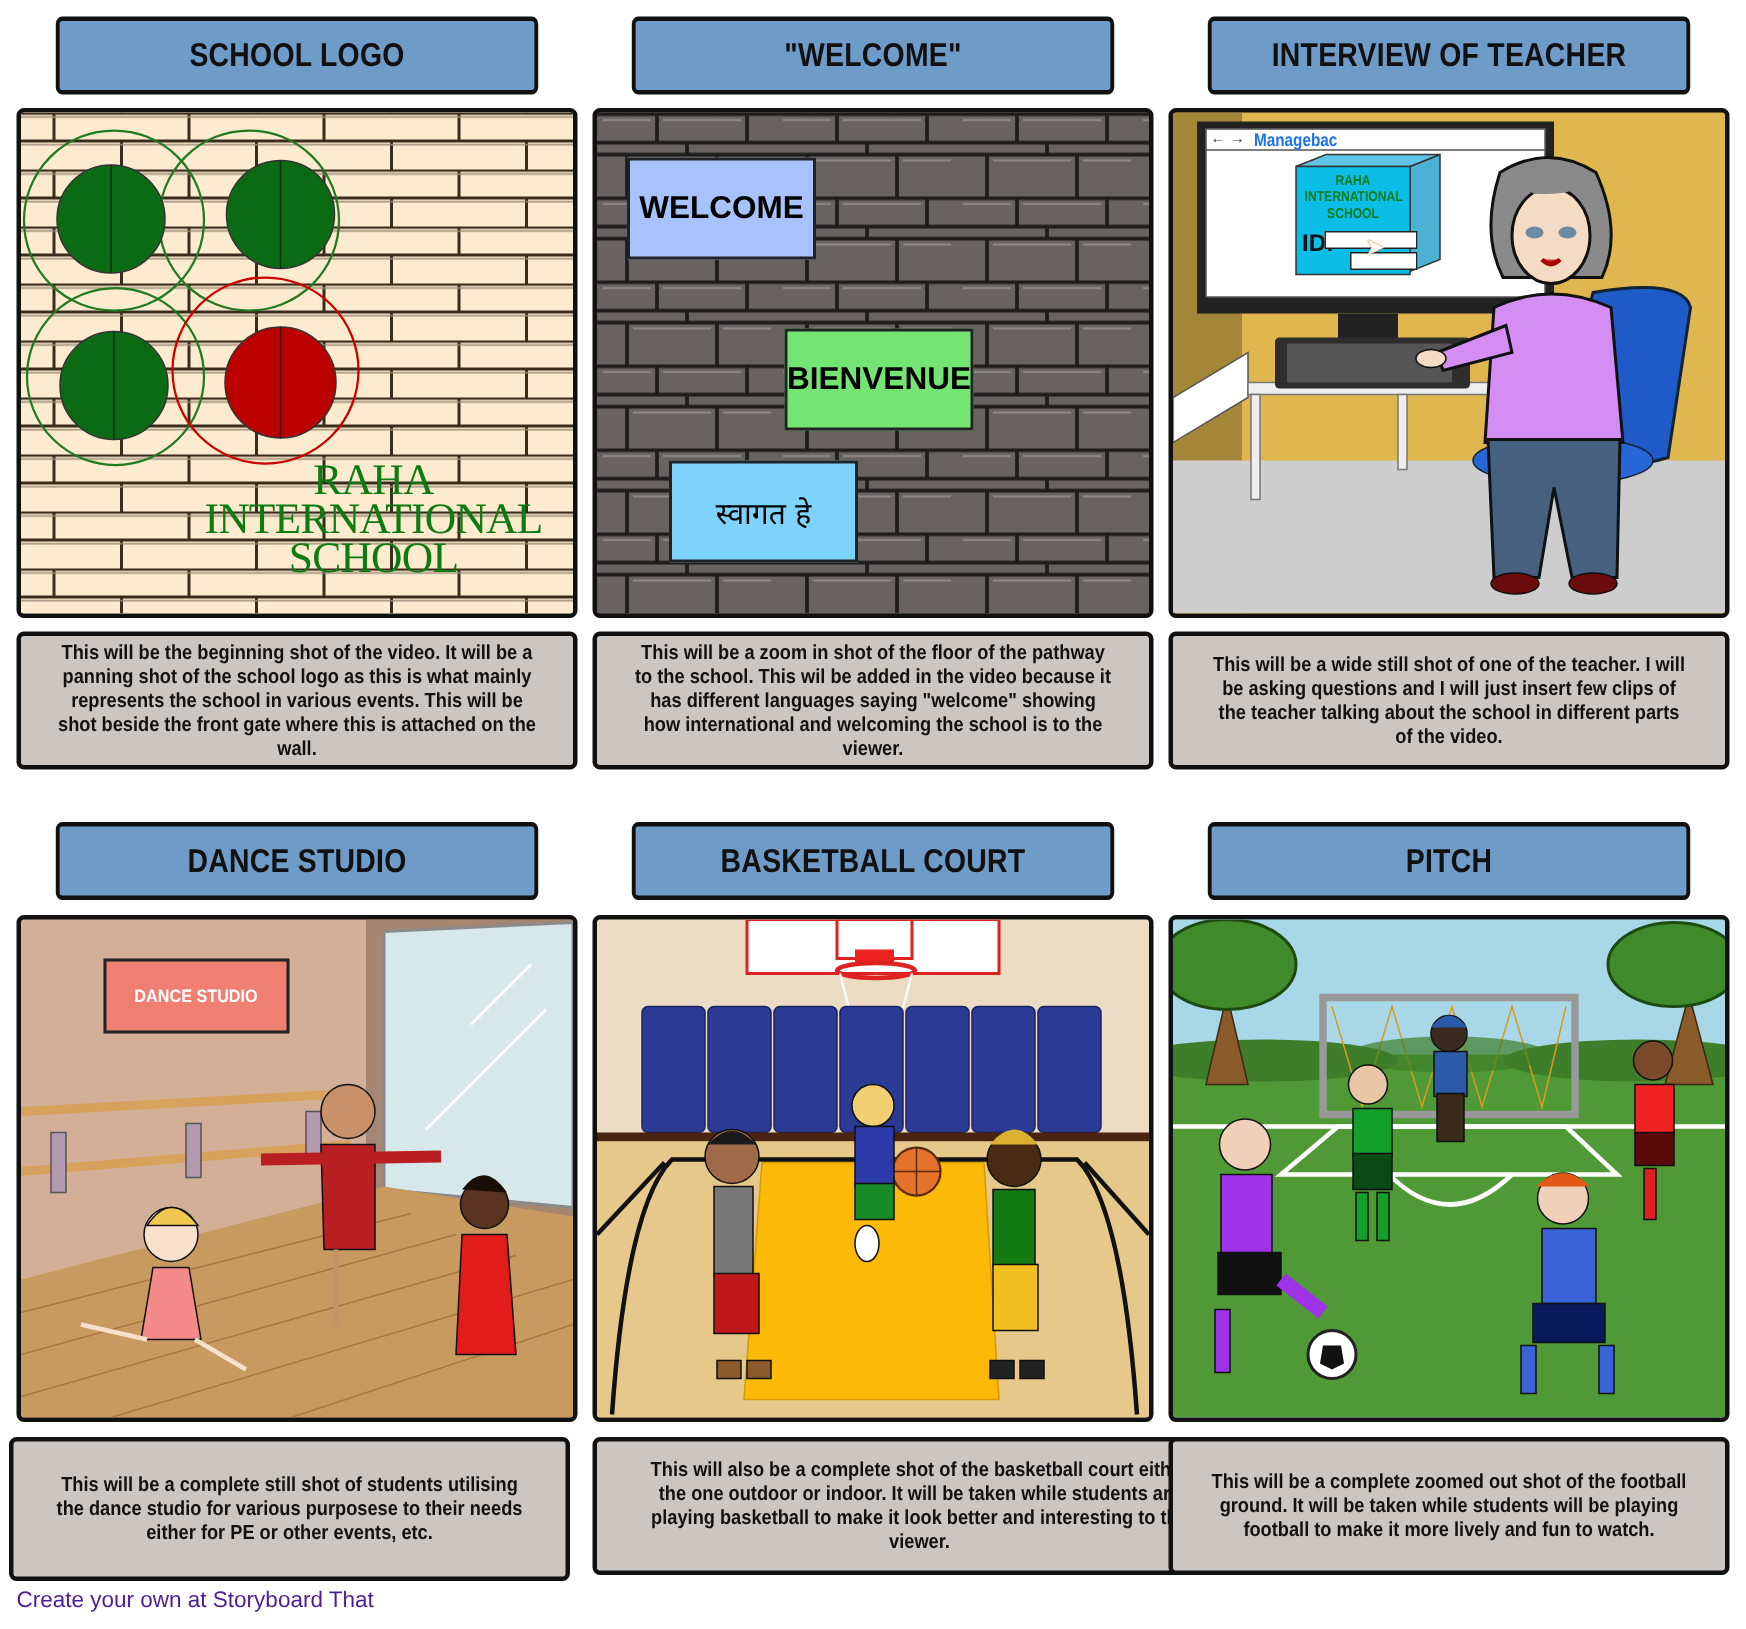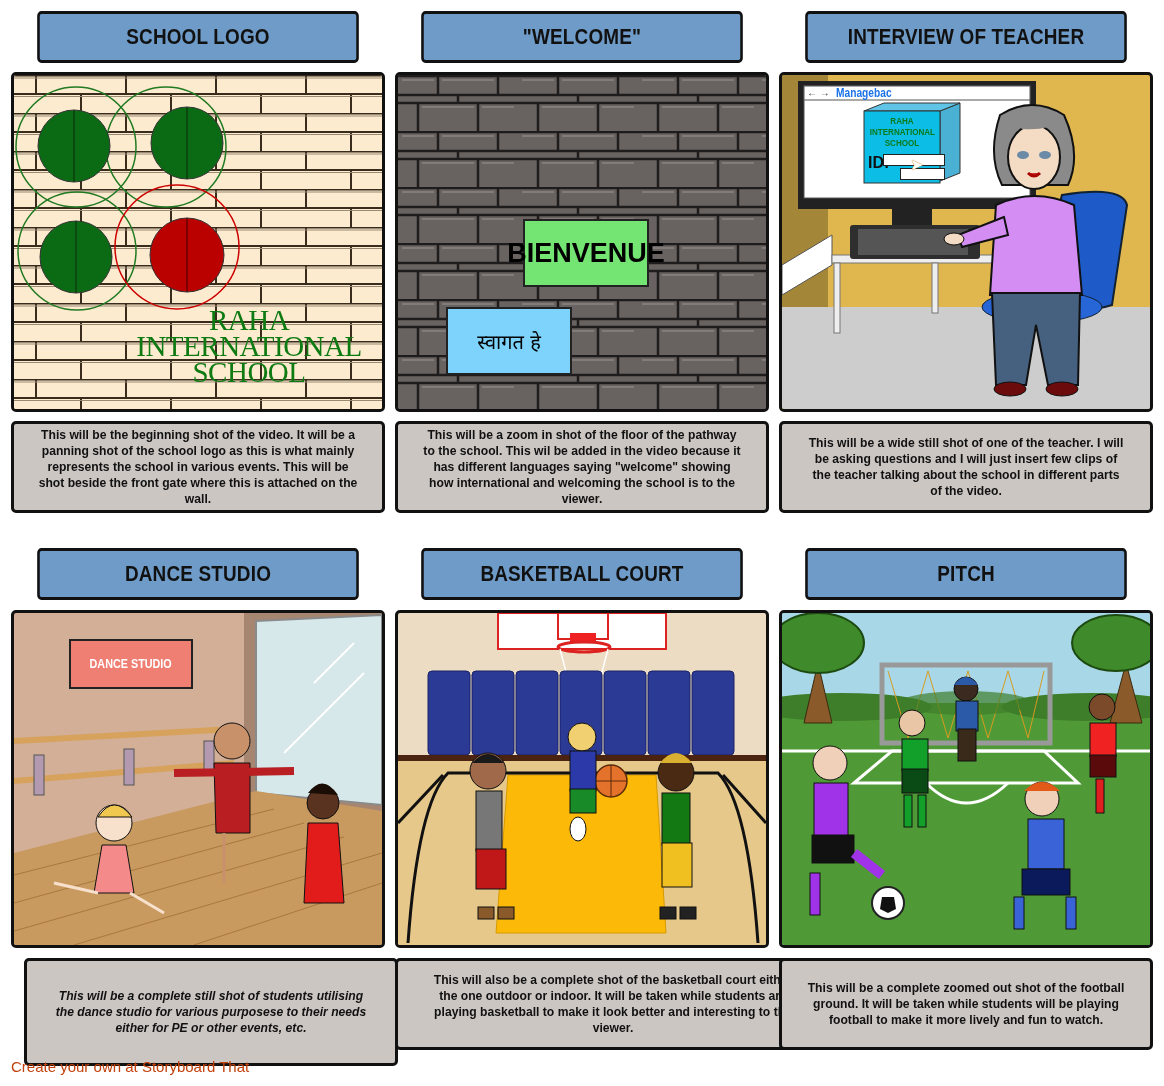--- a/index.html
+++ b/index.html
@@ -9,21 +9,21 @@
   .title-bar { position:absolute; box-sizing:border-box; background:#6e9bc8;
     border:3px solid #111; border-radius:5px; display:flex; align-items:center; justify-content:center;
     font-family:"Liberation Sans", sans-serif; font-weight:bold; font-size:22px; color:#111;
     letter-spacing:0.2px; transform:scaleX(0.86); transform-origin:center; }
   .title-bar span { display:inline-block; }
   .scene { position:absolute; box-sizing:border-box; border:3px solid #111; border-radius:5px; overflow:hidden; }
   .desc { position:absolute; box-sizing:border-box; background:#cbc6c2; border:3px solid #111; border-radius:5px;
     display:flex; align-items:center; justify-content:center; text-align:center; padding:4px 6px;
     font-family:"Liberation Sans", sans-serif; font-weight:bold; font-size:13.5px; line-height:16px; color:#111; }
   .desc span { display:block; transform:scaleX(0.9); }
-  .footer { position:absolute; left:11px; top:1058px; font-size:15px; color:#c2410c;
+  .footer { position:absolute; left:11px; top:1058px; font-size:15px; color:#4c1d95;
     font-family:"Liberation Sans", sans-serif; }
   svg { display:block; }
   .sign-text { font-family:"Liberation Sans", sans-serif; font-weight:bold; }
 </style>
 </head>
 <body>
 
 <div class="cell">
   <div class="title-bar" style="left:11px;top:11px;width:374px;height:52px;">
     <span>SCHOOL LOGO</span>
@@ -74,21 +74,24 @@
       <defs>
         <pattern id="stone" width="120" height="56" patternUnits="userSpaceOnUse">
           <rect width="120" height="56" fill="#686260"></rect>
           <path d="M0 1 H120 M0 20 H120 M0 28 H120" stroke="#1e1c1c" stroke-width="2.5"></path>
           <path d="M40 1 V20 M100 1 V20 M20 28 V56 M80 28 V56 M60 20 V28" stroke="#1e1c1c" stroke-width="2.5"></path>
           <path d="M4 5 H36 M44 5 H96 M24 32 H76 M84 32 H116" stroke="#9a9492" stroke-width="1"></path>
         </pattern>
       </defs>
       <rect width="368" height="334" fill="url(#stone)"></rect>
     </svg>
-    <div style="position:absolute;left:125px;top:144px;width:122px;height:64px;background:#74e573;border:2px solid #222;display:flex;align-items:center;justify-content:center;font-size:27px;" class="sign-text">
+    <div style="position:absolute;left:20px;top:30px;width:122px;height:64px;background:#a8c3fb;border:2px solid #222;display:flex;align-items:center;justify-content:center;font-size:21px;" class="sign-text">
+      <span>WELCOME</span>
+    </div>
+    <div style="position:absolute;left:125px;top:144px;width:122px;height:64px;background:#74e573;border:2px solid #222;display:flex;align-items:center;justify-content:center;font-size:21px;" class="sign-text">
       <span>BIENVENUE</span>
     </div>
     <div style="position:absolute;left:48px;top:232px;width:122px;height:64px;background:#7dd3fc;border:2px solid #222;display:flex;align-items:center;justify-content:center;font-size:20px;font-family:'DejaVu Sans',sans-serif;">
       <span>स्वागत हे</span>
     </div>
   </div>
   <div class="desc" style="left:395px;top:421px;width:374px;height:92px;">
     <span>This will be a zoom in shot of the floor of the pathway to the school. This wil be added in the video because it has different languages saying "welcome" showing how international and welcoming the school is to the viewer.</span>
   </div>
 </div>
@@ -190,21 +193,21 @@
       <g>
         <circle cx="309" cy="190" r="16" fill="#5a3320" stroke="#111"></circle>
         <path d="M294 180 Q309 160 324 182 Z" fill="#1a0d06"></path>
         <path d="M294 210 L324 210 L330 290 L290 290 Z" fill="#e21b1b" stroke="#111"></path>
       </g>
     </svg>
     <div style="position:absolute;left:55px;top:26px;width:120px;height:46px;background:#f07f73;border:2px solid #222;display:flex;align-items:center;justify-content:center;color:#fff;font-weight:bold;font-size:12px;">
       <span style="transform:scaleX(0.9);display:inline-block;">DANCE STUDIO</span>
     </div>
   </div>
-  <div class="desc" style="left:24px;top:958px;width:374px;height:108px;font-style:italic;">
+  <div class="desc" style="left:6px;top:958px;width:374px;height:96px;">
     <span>This will be a complete still shot of students utilising the dance studio for various purposese to their needs either for PE or other events, etc.</span>
   </div>
 </div>
 
 <div class="cell">
   <div class="title-bar" style="left:395px;top:548px;width:374px;height:52px;">
     <span>BASKETBALL COURT</span>
   </div>
   <div class="scene" style="left:395px;top:610px;width:374px;height:338px;background:#ecdcc3;">
     <svg width="368" height="332" viewBox="0 0 368 332" style="position:absolute;left:0;top:0;">

